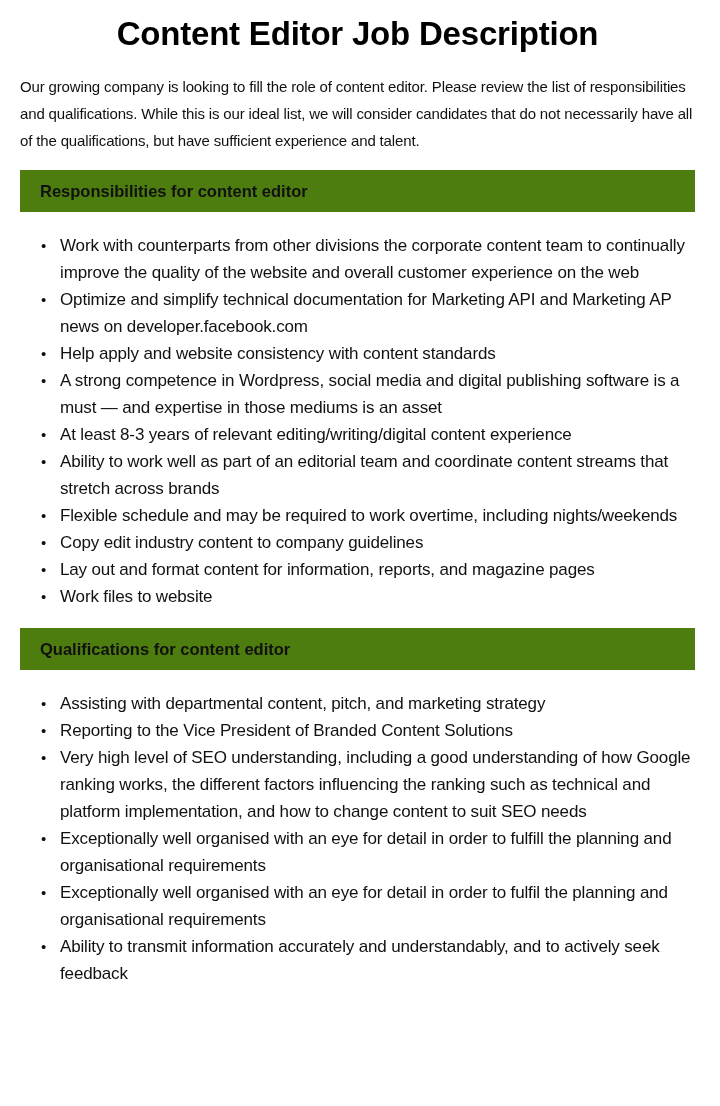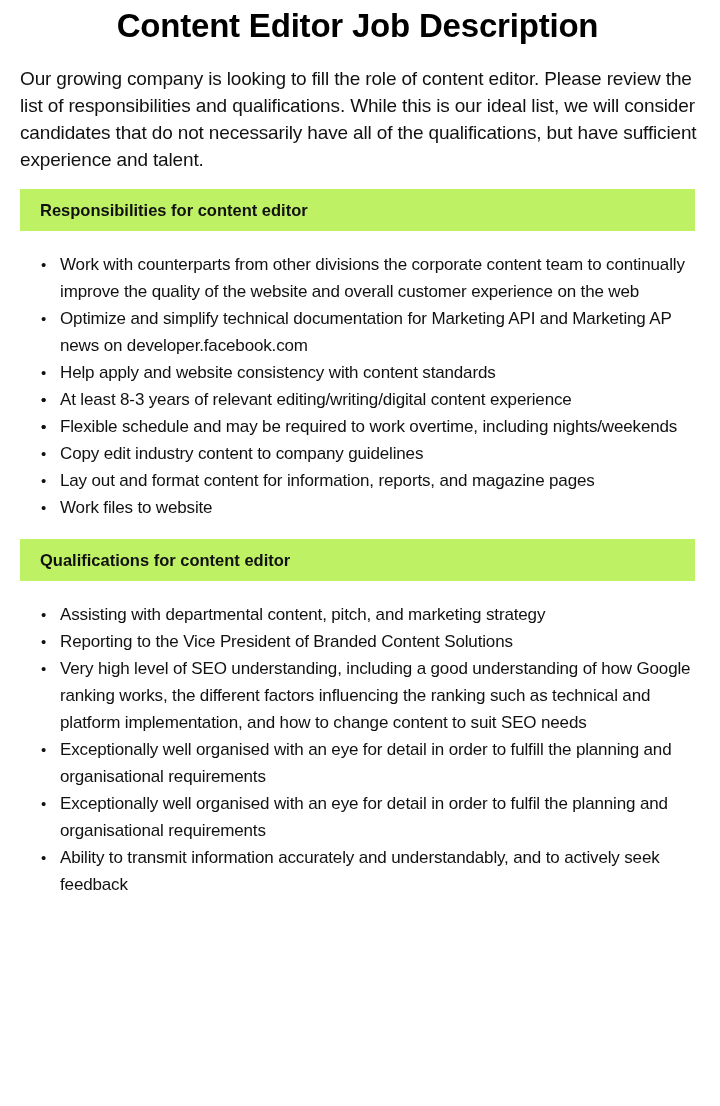--- a/index.html
+++ b/index.html
@@ -13,40 +13,40 @@
       overflow: hidden;
       font-family: "Liberation Sans", "DejaVu Sans", sans-serif;
       color: #111111;
     }
     .page {
       padding: 0 25px 0 20px;
       box-sizing: border-box;
       width: 720px;
     }
     h1 {
-      margin: 4px;
+      margin: 12px;
       padding-top: 3px;
       height: 42px;
       font-size: 33px;
       line-height: 38px;
       font-weight: bold;
       text-align: center;
       letter-spacing: -0.2px;
       color: #000000;
     }
     .intro {
       margin: 16px 0 0 0;
-      font-size: 19px;
+      font-size: 15px;
       line-height: 27px;
       letter-spacing: -0.15px;
       width: 680px;
     }
     .section-header {
       margin-top: 16px;
-      background: #bef264;
+      background: #4d7c0f;
       height: 42px;
       box-sizing: border-box;
       padding: 0 20px;
       display: flex;
       align-items: center;
       font-size: 16.5px;
       font-weight: bold;
       color: #111111;
     }
     ul {
@@ -80,23 +80,23 @@
   <h1>Content Editor Job Description</h1>
   <p class="intro">Our growing company is looking to fill the role of content editor. Please review the list of responsibilities and qualifications. While this is our ideal list, we will consider candidates that do not necessarily have all of the qualifications, but have sufficient experience and talent.</p>
 
   <div class="section-header">
     <span>Responsibilities for content editor</span>
   </div>
   <ul class="resp-list">
     <li><span class="bullet">•</span><span>Work with counterparts from other divisions the corporate content team to continually improve the quality of the website and overall customer experience on the web</span></li>
     <li><span class="bullet">•</span><span>Optimize and simplify technical documentation for Marketing API and Marketing AP news on developer.facebook.com</span></li>
     <li><span class="bullet">•</span><span>Help apply and website consistency with content standards</span></li>
-    <li><span class="bullet">•</span></li>
+    <li><span class="bullet">•</span><span>A strong competence in Wordpress, social media and digital publishing software is a must — and expertise in those mediums is an asset</span></li>
     <li><span class="bullet">•</span><span>At least 8-3 years of relevant editing/writing/digital content experience</span></li>
-    <li><span class="bullet">•</span></li>
+    <li><span class="bullet">•</span><span>Ability to work well as part of an editorial team and coordinate content streams that stretch across brands</span></li>
     <li><span class="bullet">•</span><span>Flexible schedule and may be required to work overtime, including nights/weekends</span></li>
     <li><span class="bullet">•</span><span>Copy edit industry content to company guidelines</span></li>
     <li><span class="bullet">•</span><span>Lay out and format content for information, reports, and magazine pages</span></li>
     <li><span class="bullet">•</span><span>Work files to website</span></li>
   </ul>
 
   <div class="section-header sec2">
     <span>Qualifications for content editor</span>
   </div>
   <ul class="qual-list">

